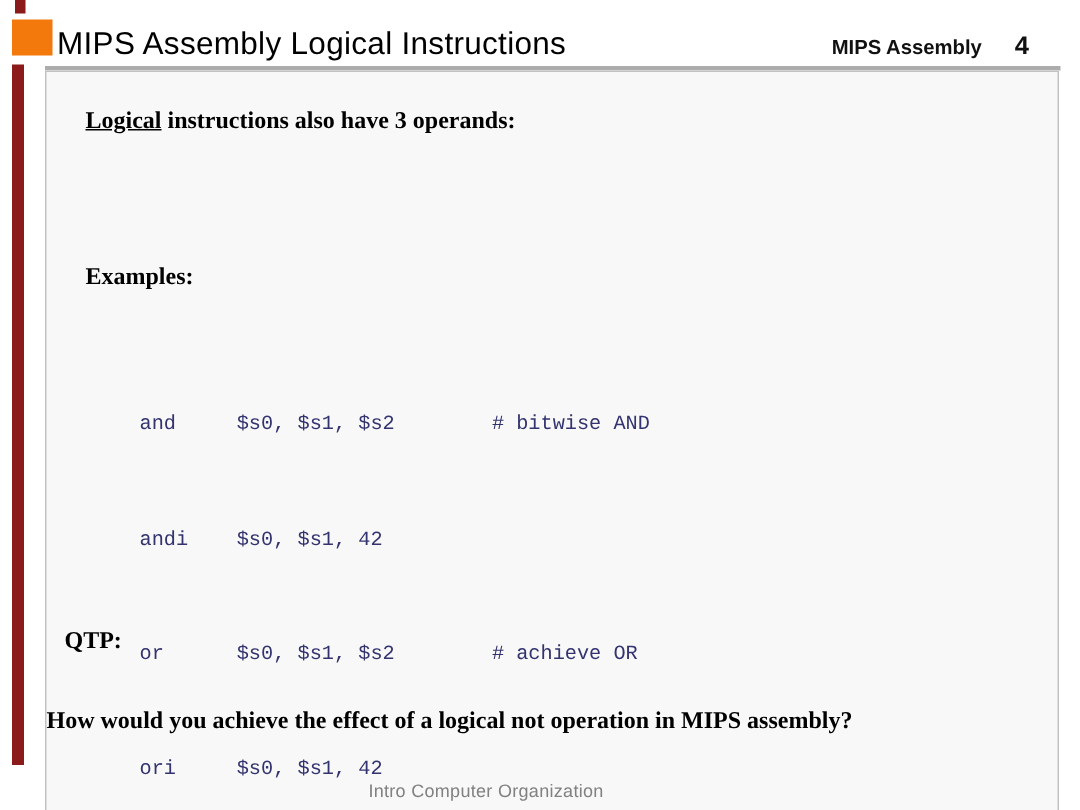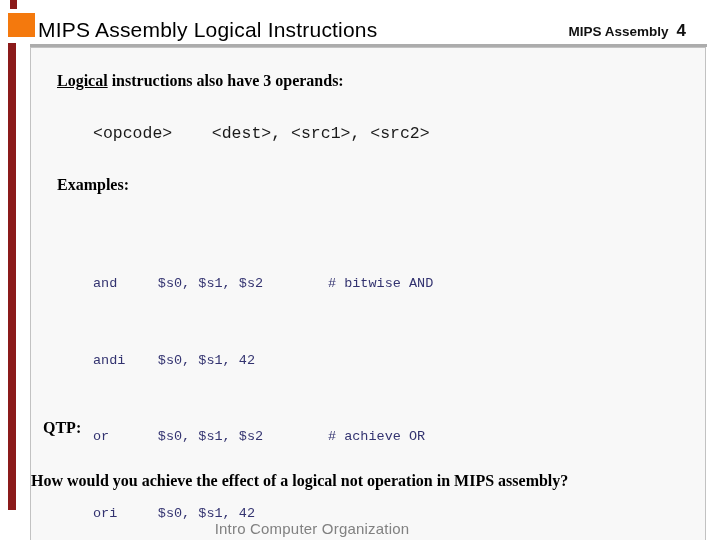--- a/index.html
+++ b/index.html
@@ -20,21 +20,21 @@
 
   
   .slide-title {
     left: 38px; top: 18px;
     font-size: 21px; color: #000000;
     letter-spacing: 0.2px;
     white-space: nowrap;
   }
   .header-right {
     right: 34px; top: 21px;
-    display: flex; align-items: baseline; gap: 8px;
+    display: flex; align-items: baseline; gap: 22px;
     color: #111;
   }
   .course-label { font-size: 13.5px; font-weight: bold; }
   .page-number  { font-size: 17px;   font-weight: bold; }
 
   
   .content-box {
     left: 30px; top: 47px;
     width: 676px; height: 531px;
     background: #F8F8F8;
@@ -71,23 +71,23 @@
     font-weight: normal;
     font-size: 15px;
     color: #1a1a1a;
   }
   .followup-question {
     left: 0; top: 424px; width: 100%;
   }
 
   
   .footer-label {
-    left: 0; top: 520px; width: 624px;
+    left: 12px; top: 520px; width: 624px;
     text-align: center;
-    font-size: 15px; letter-spacing: 0.2px;
+    font-size: 12px; letter-spacing: 0.2px;
     color: #818181;
   }
 </style>
 </head>
 <body>
 
 <div class="abs top-notch"></div>
 <div class="abs orange-sq"></div>
 
 <div class="abs slide-title">MIPS Assembly Logical Instructions</div>
@@ -97,21 +97,20 @@
 </div>
 <div class="abs title-rule"></div>
 <div class="abs side-bar"></div>
 
 <div class="abs content-box">
 
   <div class="abs serif intro-line">
     <span class="lead">Logical</span><span> instructions also have 3 operands:</span>
   </div>
 
-  <div class="abs syntax-line">&lt;opcode&gt;    &lt;dest&gt;, &lt;src1&gt;, &lt;src2&gt;</div>
 
   <div class="abs serif examples-label">Examples:</div>
 
   <div class="abs code-block">
     <div>and     $s0, $s1, $s2        # bitwise AND</div>
     <div>andi    $s0, $s1, 42</div>
     <div>or      $s0, $s1, $s2        # achieve OR</div>
     <div>ori     $s0, $s1, 42</div>
     
     

